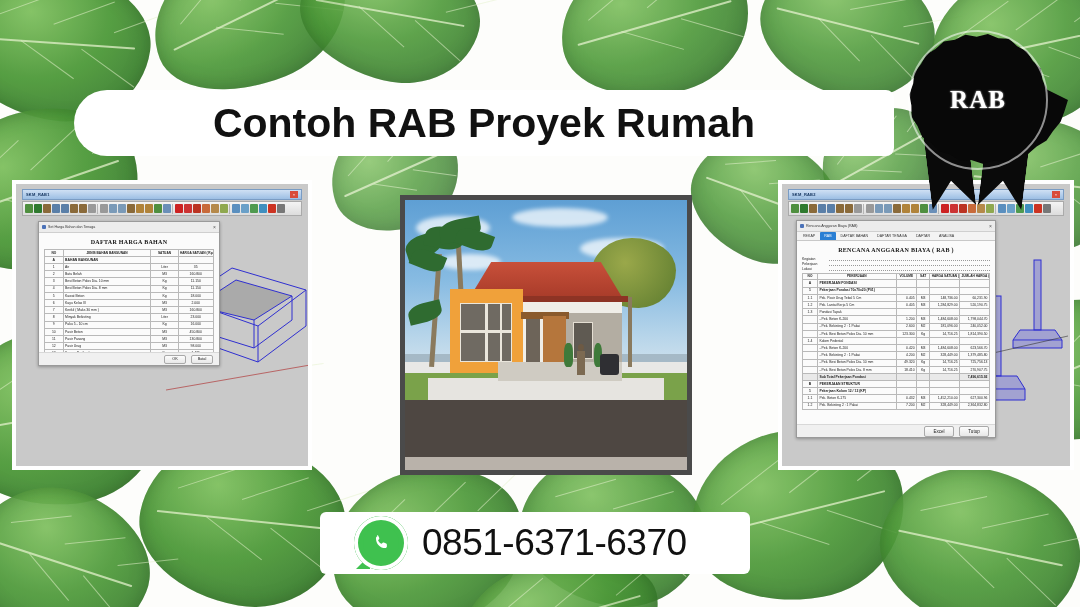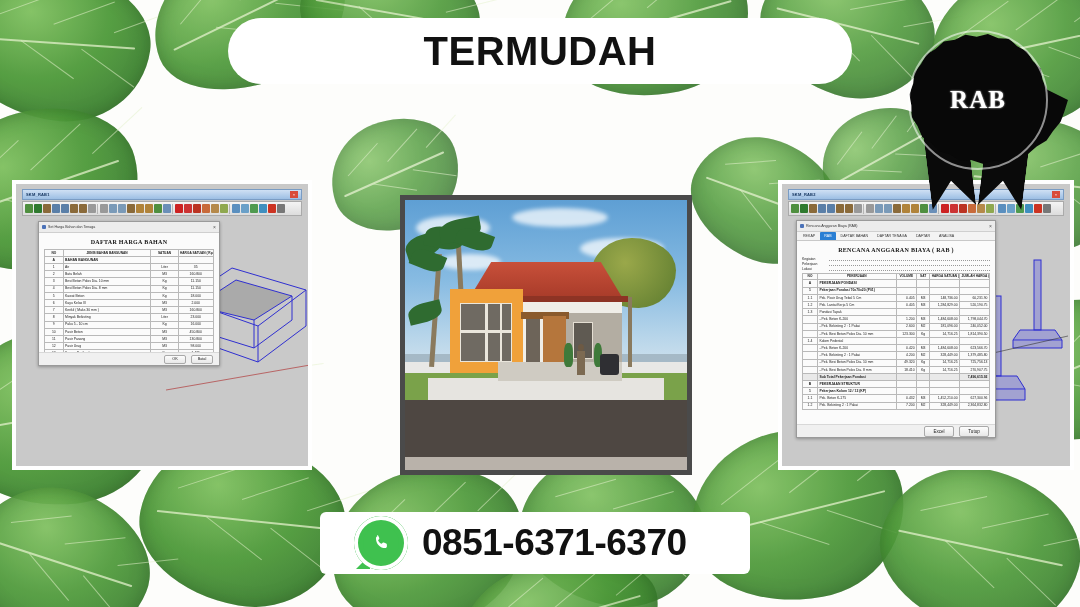--- a/index.html
+++ b/index.html
@@ -193,21 +193,21 @@
     background: #ffffff; border-radius: 6px; z-index: 12;
     display: flex; align-items: center; gap: 14px; padding-left: 34px;
   }
   #wa-icon { width: 54px; height: 54px; position: relative; flex: 0 0 auto; }
   #wa-icon .ring { position:absolute; inset:0; background:#3fc14f; border-radius:50%;
                    box-shadow: inset 0 0 0 4px #ffffff, inset 0 0 0 9px #3fc14f; }
   #wa-icon .tail { position:absolute; left:2px; bottom:1px; width:14px; height:14px;
                    background:#3fc14f; clip-path: polygon(0 100%, 100% 0, 100% 100%); }
   #wa-icon .handset { position:absolute; left:18px; top:16px; width:19px; height:21px; }
   #wa-phone {
-    font-size: 37px; font-weight: bold; letter-spacing: -0.5px; color: #111111;
+    font-size: 37px; font-weight: normal; letter-spacing: -0.5px; color: #111111;
     font-family: "Liberation Sans", sans-serif;
   }
 </style>
 </head>
 <body>
 
 <div id="leaf-bg">
     <div class="leaf" style="left: -40px; top: -30px; width: 190px; height: 150px; transform: rotate(8deg); opacity: 0.95; background: radial-gradient(at 35% 30%, rgb(127, 192, 95) 0%, rgb(78, 154, 58) 45%, rgb(47, 111, 40) 100%); box-shadow: rgba(20, 60, 15, 0.35) 0px 0px 18px inset;">
       <div style="position: absolute; left: 8%; top: 48%; width: 84%; height: 2px; background: rgba(225, 240, 200, 0.75); transform: rotate(-4deg); border-radius: 2px;"></div>
       <div style="position: absolute; left: 14%; top: 26%; width: 34%; height: 1px; background: rgba(225, 240, 200, 0.55); transform: rotate(-28deg);"></div>
@@ -848,22 +848,22 @@
 
       <div class="dlg-foot">
         <div class="btn wide">Excel</div>
         <div class="btn wide">Tutup</div>
       </div>
     </div>
   </div>
 </div>
 
 <div id="header-zone">
-  <div id="title-pill-1">
-    <span class="t">TERMUDAH</span>
+  <div id="title-pill-2">
+    <span class="t">Contoh RAB Proyek Rumah</span>
   </div>
 </div>
 
 <div id="badge-wrap">
   <div id="badge-ribbons">
     <div class="ribbon l"></div>
     <div class="ribbon r"></div>
   </div>
   <div id="badge-star"></div>
   <div id="badge-ring"></div>

